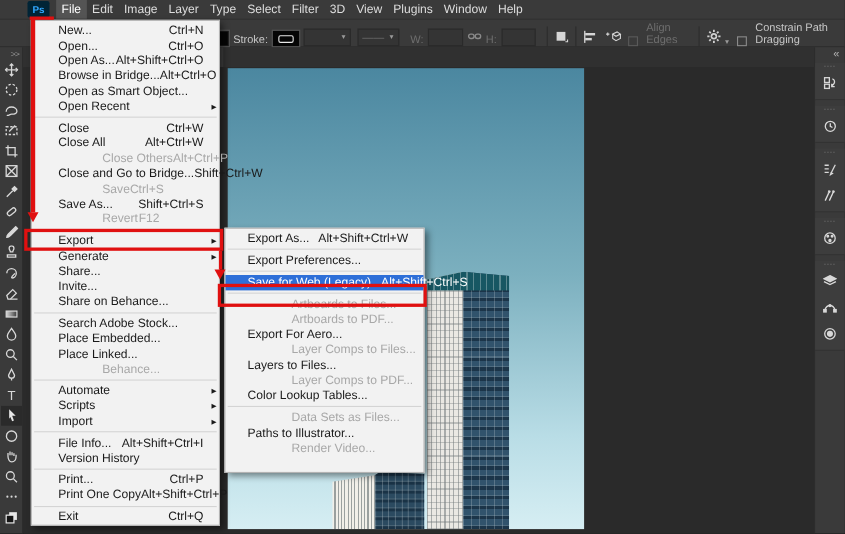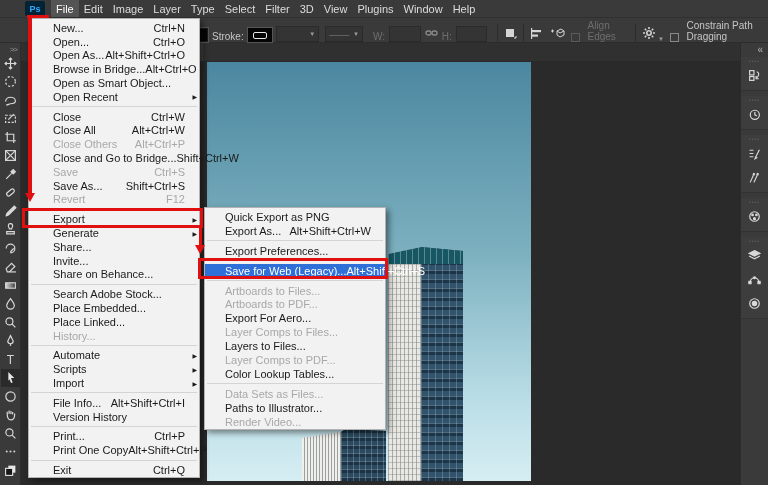--- a/index.html
+++ b/index.html
@@ -60,21 +60,21 @@
 
   
   .wmenu{position:absolute;background:#f2f2f2;border:1px solid #b3b3b3;box-shadow:3px 3px 6px rgba(0,0,0,.45);padding:2px 0;z-index:5;}
   #file-menu{left:28px;top:18px;width:172px;height:460px;}
   #export-submenu{left:204px;top:207px;width:182px;height:223px;z-index:6;}
   .m-row{display:flex;align-items:center;height:13.8px;padding:0 2px 0 24px;font-size:11px;color:#1a1a1a;}
   #export-submenu .m-row{height:13.9px;padding-left:20px;}
   .m-row .m-label{flex:1;white-space:nowrap;}
   .m-row .m-shortcut{white-space:nowrap;padding-right:3px;}
   .m-row .m-arrow{width:9px;font-size:6px;text-align:right;color:#1a1a1a;}
-  .m-row.disabled,.m-row.disabled .m-arrow{color:#a8a8a8;}
+  .m-row.disabled,.m-row.disabled .m-arrow{color:#a8a8a8;margin-left:40px;}
   .m-row.selected{background:var(--menu-highlight-blue);color:#ffffff;}
   .m-row.selected .m-arrow{color:#ffffff;}
   .m-sep{height:1px;background:#d4d4d4;margin:2.5px 2px;}
 
   
   .anno{position:absolute;z-index:9;}
   .anno-line{background:var(--accent-red);}
   .anno-box{border:3px solid var(--accent-red);background:transparent;}
   .anno-head{width:0;height:0;border-left:5.5px solid transparent;border-right:5.5px solid transparent;border-top:9px solid var(--accent-red);}
 </style>
@@ -560,21 +560,21 @@
         <span class="m-label">Place Embedded...</span>
         <span class="m-shortcut"></span>
         <span class="m-arrow"></span>
       </div>
       <div class="m-row">
         <span class="m-label">Place Linked...</span>
         <span class="m-shortcut"></span>
         <span class="m-arrow"></span>
       </div>
       <div class="m-row disabled">
-        <span class="m-label">History...</span>
+        <span class="m-label">Behance...</span>
         <span class="m-shortcut"></span>
         <span class="m-arrow"></span>
       </div>
       <div class="m-sep"></div>
       <div class="m-row">
         <span class="m-label">Automate</span>
         <span class="m-shortcut"></span>
         <span class="m-arrow">▶</span>
       </div>
       <div class="m-row">
@@ -611,25 +611,20 @@
       </div>
       <div class="m-sep"></div>
       <div class="m-row">
         <span class="m-label">Exit</span>
         <span class="m-shortcut">Ctrl+Q</span>
         <span class="m-arrow"></span>
       </div>
     </div>
 
   <div id="export-submenu" class="wmenu">
-      <div class="m-row">
-        <span class="m-label">Quick Export as PNG</span>
-        <span class="m-shortcut"></span>
-        <span class="m-arrow"></span>
-      </div>
       <div class="m-row">
         <span class="m-label">Export As...</span>
         <span class="m-shortcut">Alt+Shift+Ctrl+W</span>
         <span class="m-arrow"></span>
       </div>
       <div class="m-sep"></div>
       <div class="m-row">
         <span class="m-label">Export Preferences...</span>
         <span class="m-shortcut"></span>
         <span class="m-arrow"></span>

